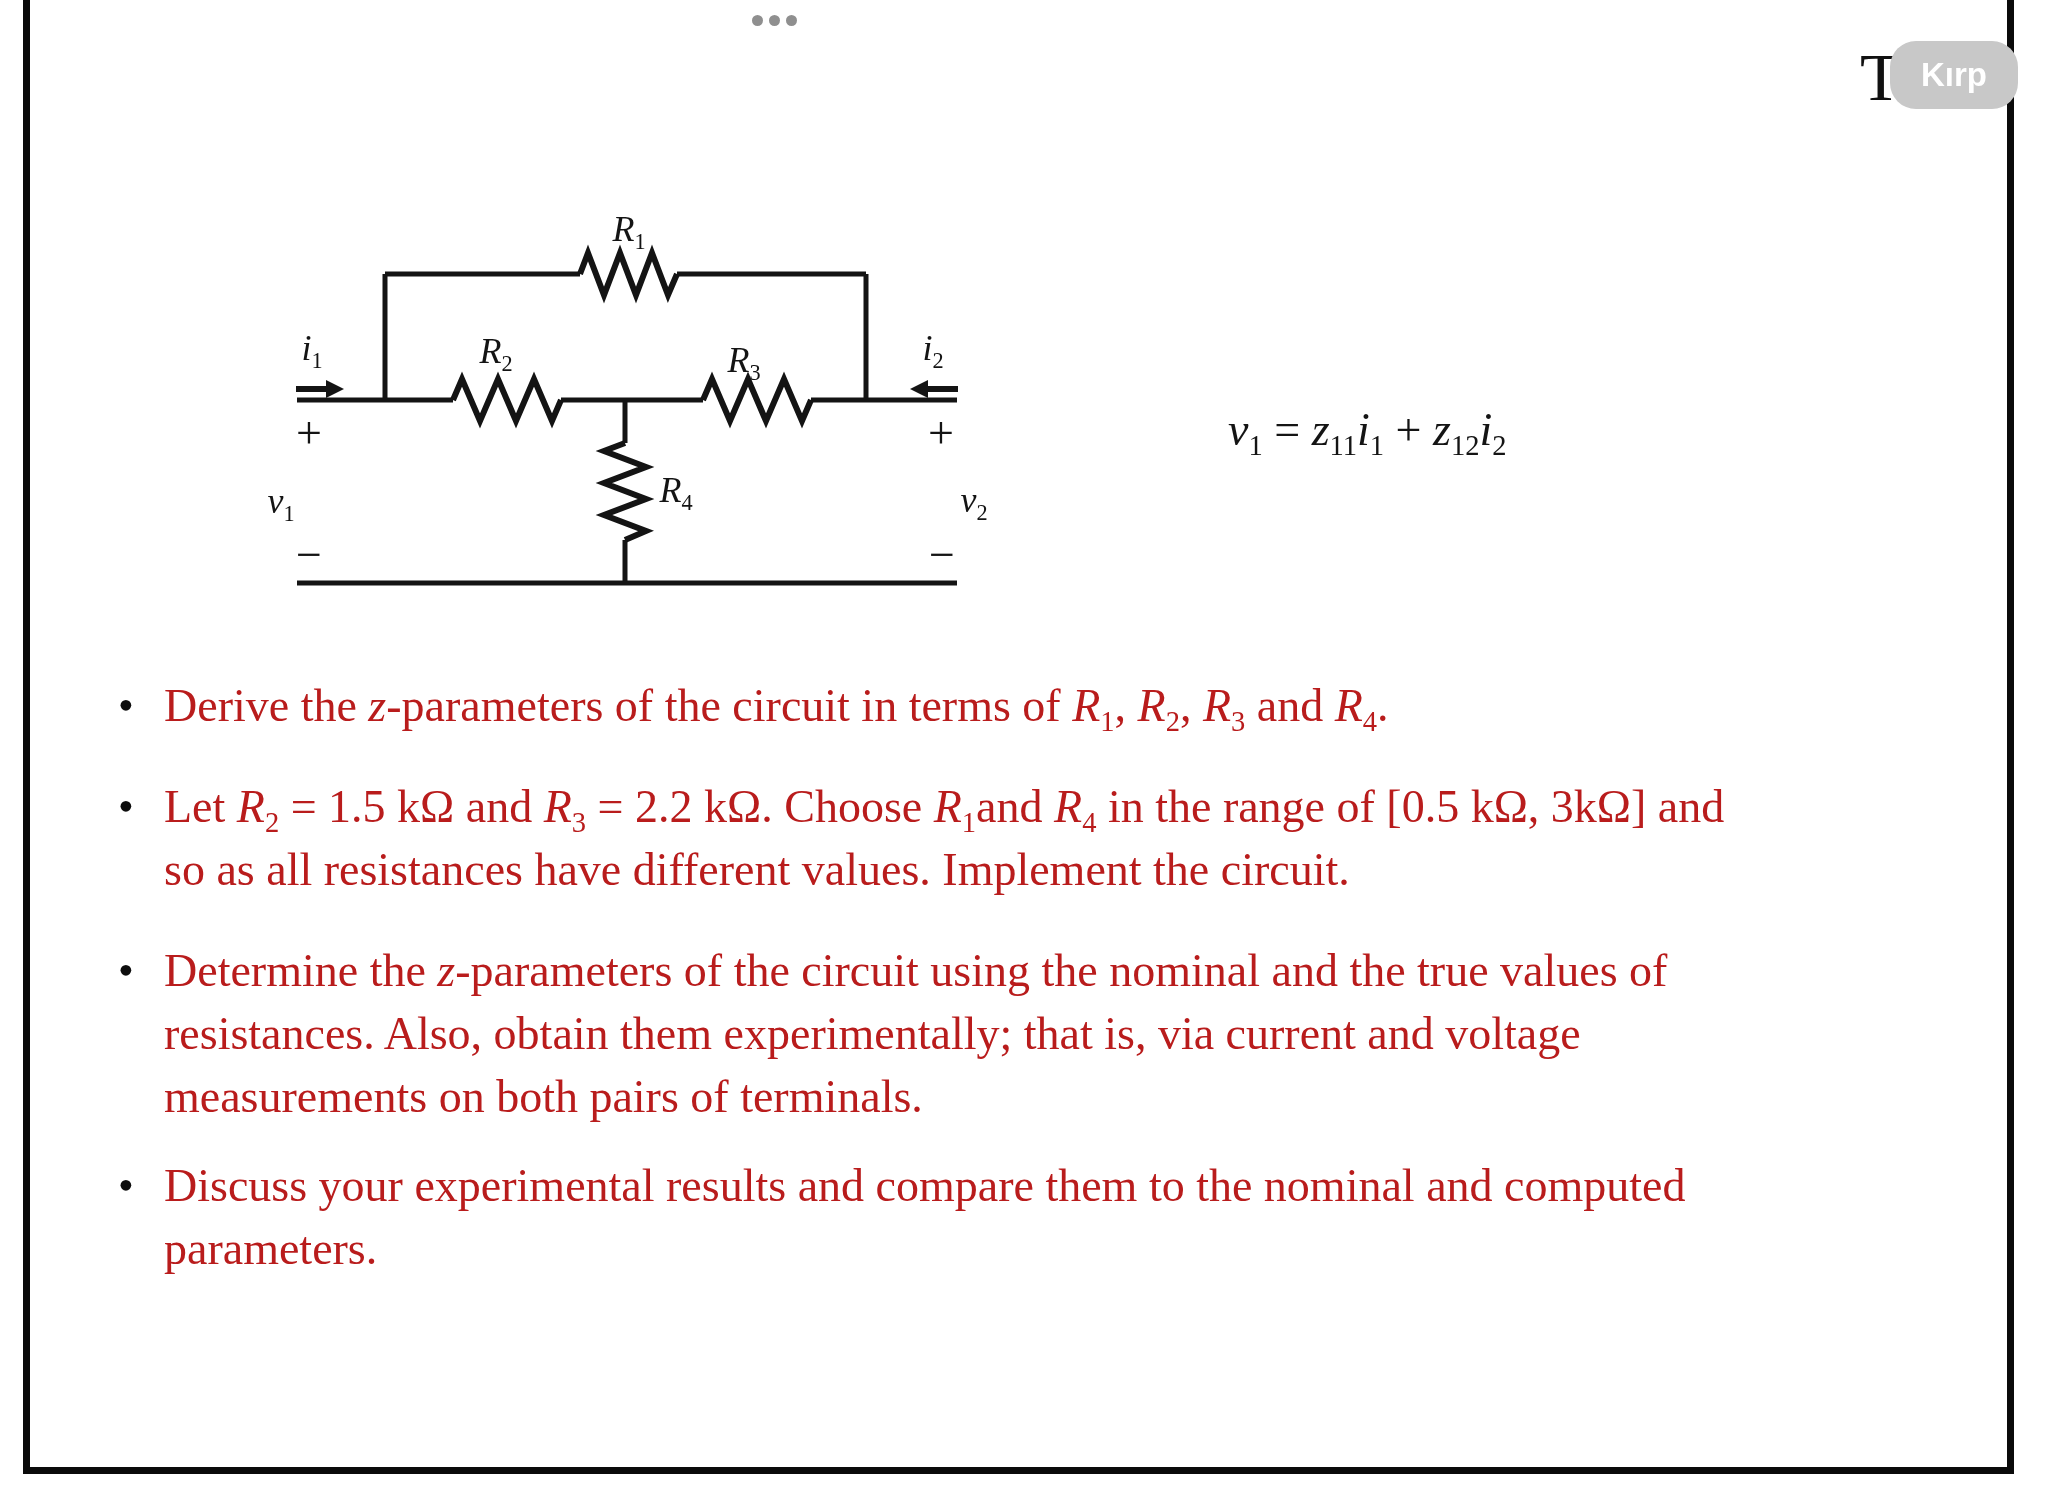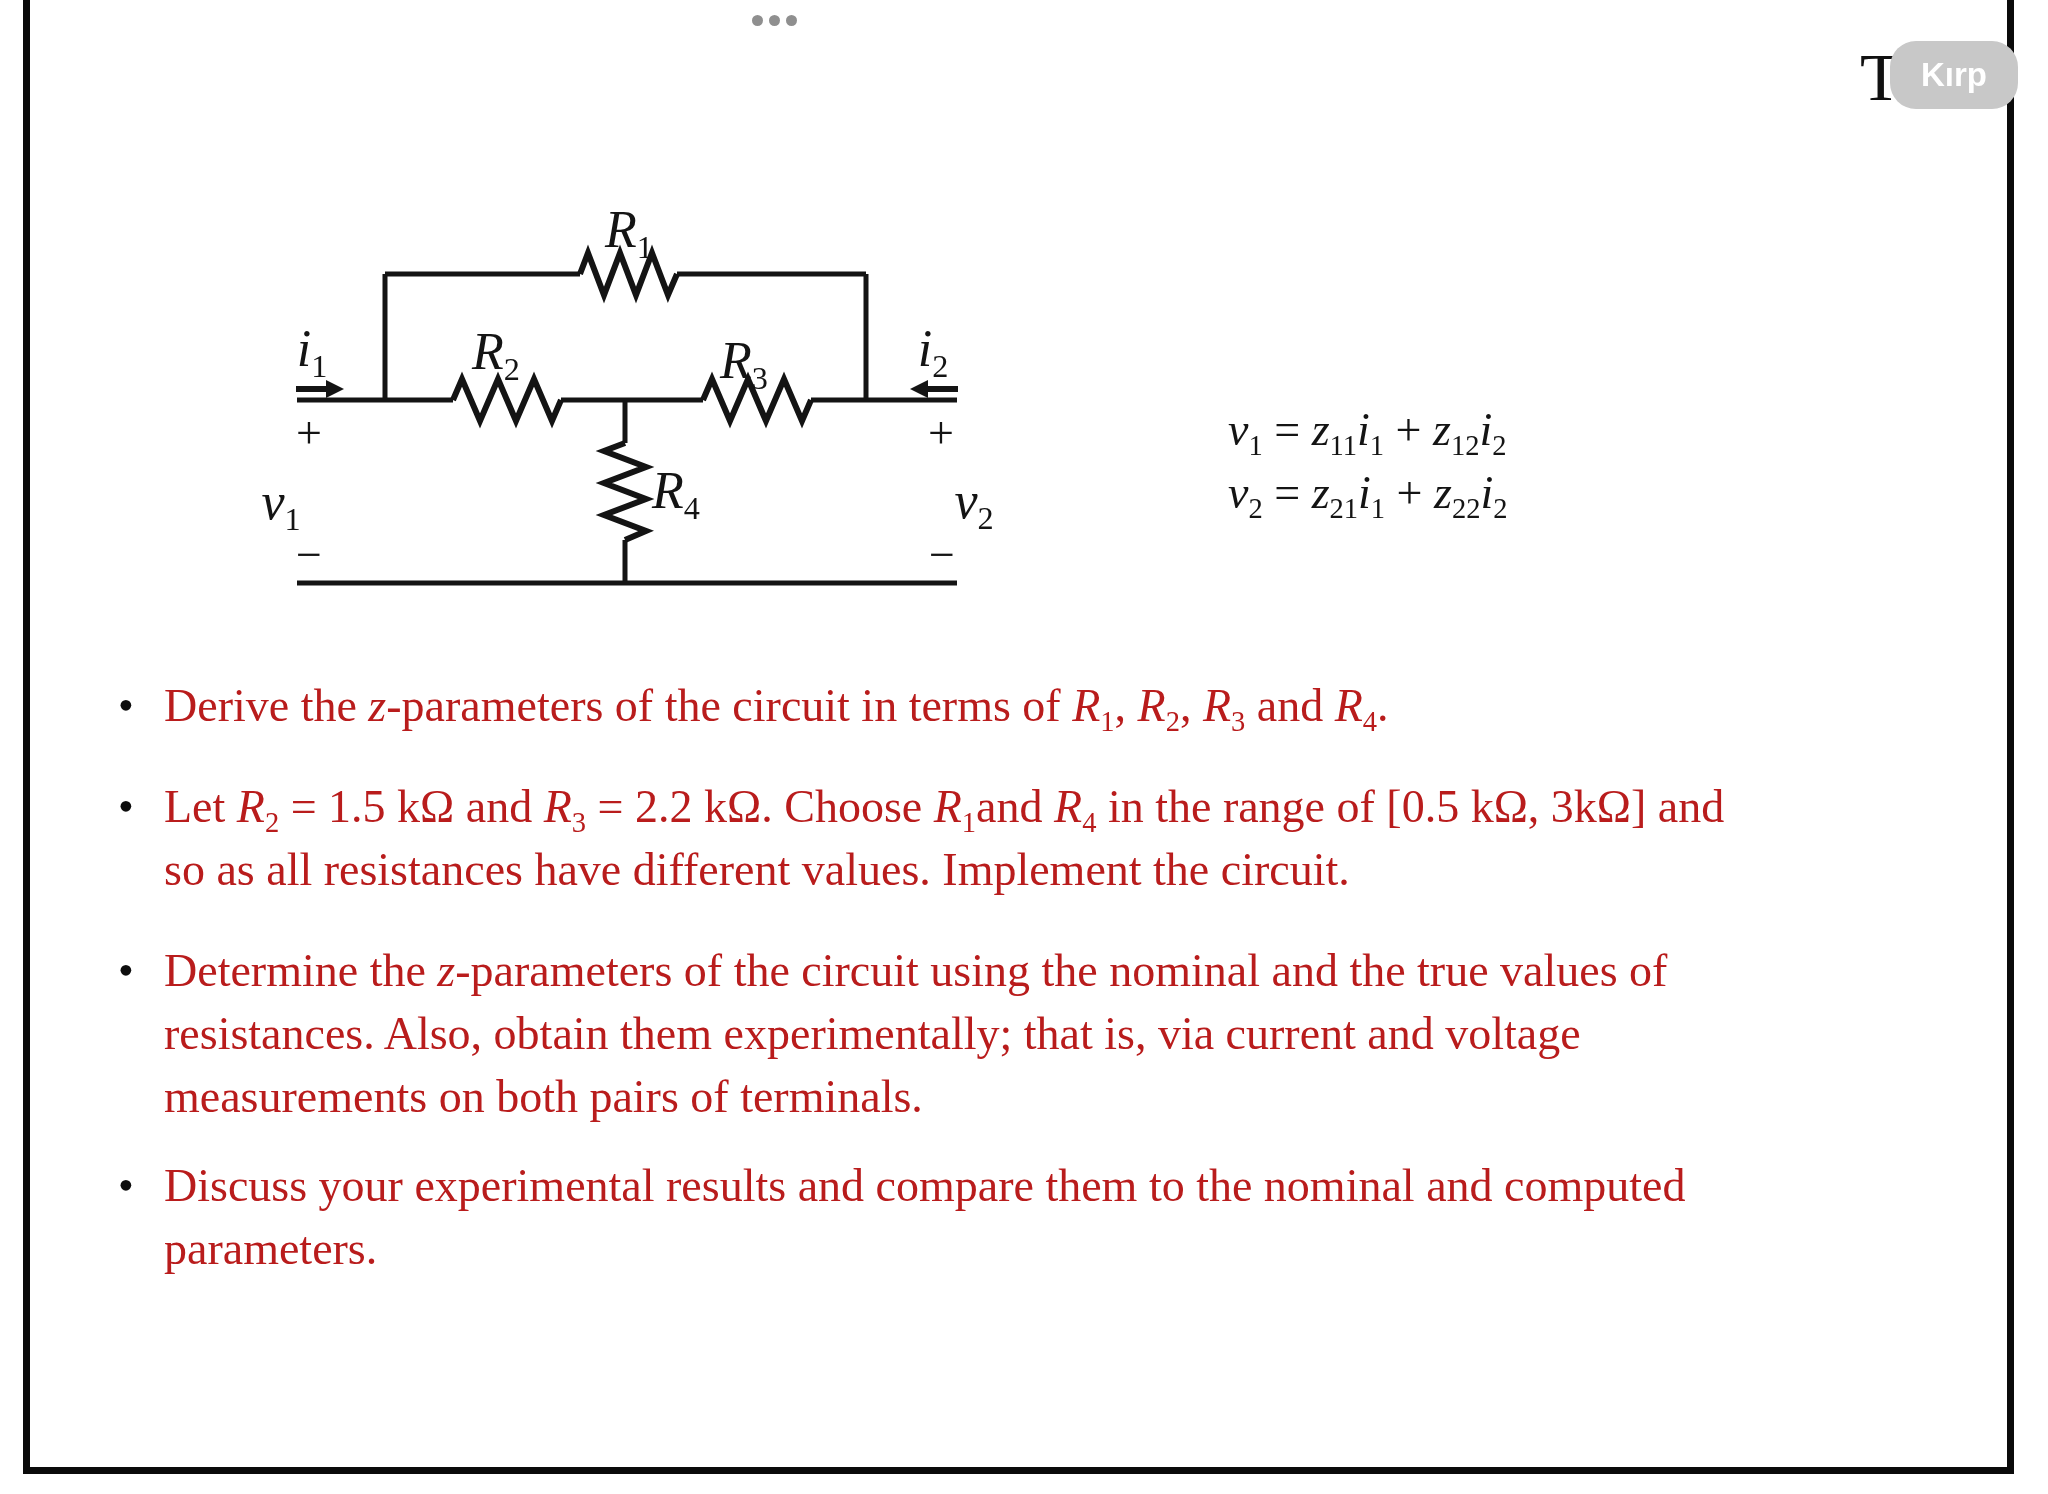--- a/index.html
+++ b/index.html
@@ -25,21 +25,21 @@
     font-weight:700;font-size:33px;color:#ffffff;cursor:pointer;
   }
   .slide-title{
     position:absolute;left:23px;top:38px;width:1991px;text-align:right;
     font-size:68px;color:#111;
   }
   
   .circuit-svg{position:absolute;left:250px;top:190px;}
   .circ-label{
     position:absolute;transform:translate(-50%,-50%);
-    font-size:52px;font-style:italic;color:#141414;white-space:nowrap;
+    font-size:36px;font-style:italic;color:#141414;white-space:nowrap;
   }
   .circ-label.roman{font-style:normal;font-size:46px;}
   .circ-label sub, .eq-line sub, .bullet-text sub{
     font-size:0.62em;line-height:0;font-style:normal;
   }
   
   .equations{position:absolute;left:1228px;top:382px;margin-top:16px;}
   .eq-line{font-size:46px;font-style:normal;color:#141414;line-height:63px;white-space:nowrap;}
   .eq-line i{font-family:"Liberation Serif","DejaVu Serif",serif;}
   
@@ -107,21 +107,20 @@
 <div class="circ-label" style="left:933px;top:348px"><i>i</i><sub>2</sub></div>
 <div class="circ-label roman" style="left:309px;top:432px">+</div>
 <div class="circ-label roman" style="left:941px;top:432px">+</div>
 <div class="circ-label" style="left:281px;top:501px"><i>v</i><sub>1</sub></div>
 <div class="circ-label" style="left:974px;top:500px"><i>v</i><sub>2</sub></div>
 <div class="circ-label roman" style="left:309px;top:554px">−</div>
 <div class="circ-label roman" style="left:942px;top:554px">−</div>
 
 <div class="equations">
   <div class="eq-line"><i>v</i><sub>1</sub> = <i>z</i><sub>11</sub><i>i</i><sub>1</sub> + <i>z</i><sub>12</sub><i>i</i><sub>2</sub></div>
-  <div class="eq-line"><i>v</i><sub>2</sub> = <i>z</i><sub>21</sub><i>i</i><sub>1</sub> + <i>z</i><sub>22</sub><i>i</i><sub>2</sub></div>
 </div>
 
 <div class="bullets">
   <div class="bullet-row">
     <span class="bullet-marker">•</span>
     <div class="bullet-text">Derive the <i>z</i>-parameters of the circuit in terms of <i>R</i><sub>1</sub>, <i>R</i><sub>2</sub>, <i>R</i><sub>3</sub> and <i>R</i><sub>4</sub>.</div>
   </div>
   <div class="bullet-row">
     <span class="bullet-marker">•</span>
     <div class="bullet-text">Let <i>R</i><sub>2</sub> = 1.5 kΩ and <i>R</i><sub>3</sub> = 2.2 kΩ. Choose <i>R</i><sub>1</sub>and <i>R</i><sub>4</sub> in the range of [0.5 kΩ, 3kΩ] and so as all resistances have different values. Implement the circuit.</div>

